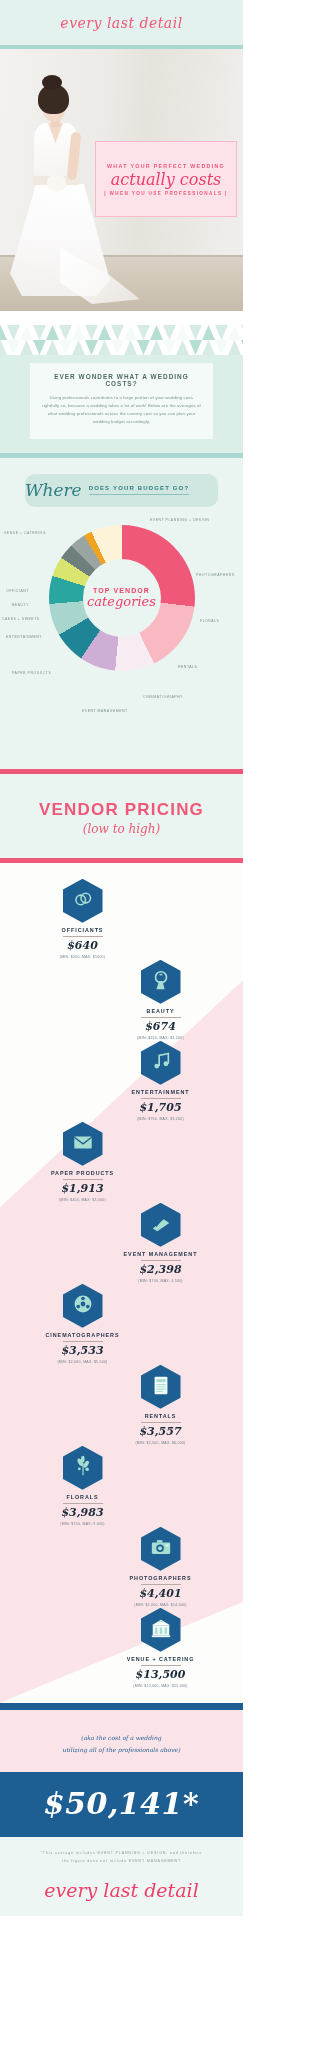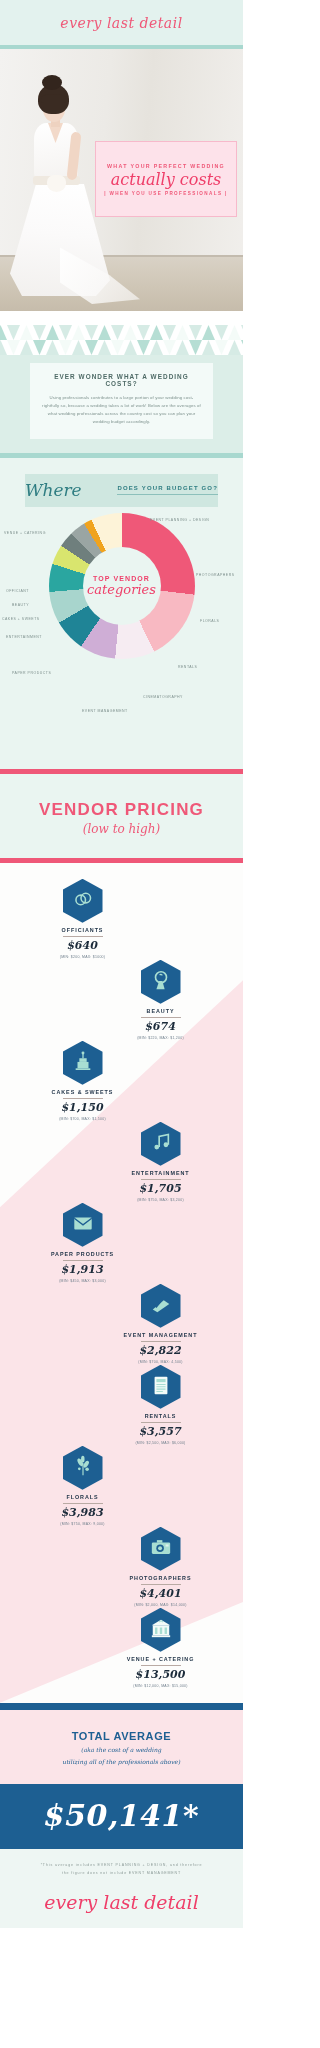--- a/index.html
+++ b/index.html
@@ -117,31 +117,31 @@
   .wonder-p {
     text-align:center; font-size:4.3px; line-height:1.85; color:#7d918d;
     letter-spacing:.12px;
   }
   .band-mint-rule { height:5px; background:#a8d8cf; }
 
   
   .sec-where { background:#eaf5f1; padding:16px 0 6px; }
   .where-bar {
     margin:0 25px; background:#cfe7e0; height:33px;
-    display:flex; align-items:center; justify-content:space-between; gap:7px;
+    display:flex; align-items:center; justify-content:flex-start; gap:7px;border-radius:10px;
   }
   .where-script { font-size:17px; color:#2f7d82; line-height:1; }
   .where-k {
     font-size:6px; font-weight:700; letter-spacing:1.15px; color:#2f7d82;
     border-bottom:1px solid #8cc0bb; padding-bottom:3px;
   }
 
   .donut-wrap { position:relative; height:250px; margin-top:6px; }
   .donut {
-    position:absolute; left:50%; top:0; transform:translateX(-50%);
+    position:absolute; left:50%; top:12px; transform:translateX(-50%);
     width:146px; height:146px; border-radius:50%;
   }
   .donut-hole {
     position:absolute; left:50%; top:50%; transform:translate(-50%,-50%);
     width:78px; height:78px; border-radius:50%; background:#eaf5f1;
     display:flex; flex-direction:column; align-items:center; justify-content:center;
   }
   .dh-k { font-size:7px; font-weight:700; letter-spacing:1.1px; color:#ef3e69; }
   .dh-s { font-size:13px; color:#ef3e69; line-height:1.1; margin-top:1px; }
 
@@ -355,35 +355,20 @@
                 <circle cx="12" cy="9" r="6" fill="none" stroke="#a8ded2" stroke-width="1.8"></circle>
                 <path d="M10 13 L7 22 L16 22 L13.5 13Z" fill="#a8ded2"></path>
                 <path d="M10.5 6.5 Q12 5 13.5 7" stroke="#a8ded2" stroke-width="1.3" fill="none"></path>
               </svg></span>
      </div>
      <div class="i-name">BEAUTY</div>
      <div class="i-rule"></div>
      <div class="i-price">$674</div>
      <div class="i-range">(MIN: $220, MAX: $1,200)</div>
         </div>
-        <div class="item left">
-          <div class="hexbox">
-       <span><svg viewBox="0 0 24 24">
-                <rect x="6" y="13" width="12" height="7" fill="#a8ded2"></rect>
-                <rect x="8" y="9" width="8" height="4" fill="#a8ded2"></rect>
-                <rect x="4" y="20" width="16" height="1.8" fill="#a8ded2"></rect>
-                <path d="M12 4 L12 9" stroke="#a8ded2" stroke-width="1.4"></path>
-                <circle cx="12" cy="3.2" r="1.6" fill="#a8ded2"></circle>
-              </svg></span>
-     </div>
-     <div class="i-name">CAKES &amp; SWEETS</div>
-     <div class="i-rule"></div>
-     <div class="i-price">$1,150</div>
-     <div class="i-range">(MIN: $700, MAX: $1,500)</div>
-        </div>
         <div class="item right">
           <div class="hexbox">
        <span><svg viewBox="0 0 24 24">
                 <path d="M10 17.5a2.6 2.6 0 1 1-2.6-2.6 2.6 2.6 0 0 1 2.6 2.6zM20 15a2.6 2.6 0 1 1-2.6-2.6A2.6 2.6 0 0 1 20 15z" fill="#a8ded2"></path>
                 <path d="M10 17.5V6l10-2.2V15" stroke="#a8ded2" stroke-width="1.8" fill="none"></path>
               </svg></span>
      </div>
      <div class="i-name">ENTERTAINMENT</div>
      <div class="i-rule"></div>
      <div class="i-price">$1,705</div>
@@ -403,22 +388,37 @@
         </div>
         <div class="item right">
           <div class="hexbox">
        <span><svg viewBox="0 0 24 24">
                 <path d="M3 18 L15 8 L21 12 L8 21Z" fill="#a8ded2"></path>
                 <path d="M4.5 12.5 L7 15 L11.5 9.5" stroke="#1d5f92" stroke-width="1.7" fill="none" stroke-linecap="round"></path>
               </svg></span>
      </div>
      <div class="i-name">EVENT MANAGEMENT</div>
      <div class="i-rule"></div>
-     <div class="i-price">$2,822</div>
+     <div class="i-price">$2,398</div>
      <div class="i-range">(MIN: $700, MAX: 4,500)</div>
+        </div>
+        <div class="item left">
+          <div class="hexbox">
+       <span><svg viewBox="0 0 24 24">
+                <circle cx="12" cy="12" r="9.2" fill="#a8ded2"></circle>
+                <circle cx="12" cy="12" r="2.6" fill="#1d5f92"></circle>
+                <circle cx="12" cy="6" r="2" fill="#1d5f92"></circle>
+                <circle cx="17.2" cy="14.8" r="2" fill="#1d5f92"></circle>
+                <circle cx="6.8" cy="14.8" r="2" fill="#1d5f92"></circle>
+              </svg></span>
+     </div>
+     <div class="i-name">CINEMATOGRAPHERS</div>
+     <div class="i-rule"></div>
+     <div class="i-price">$3,533</div>
+     <div class="i-range">(MIN: $2,000, MAX: $5,500)</div>
         </div>
         <div class="item right">
           <div class="hexbox">
        <span><svg viewBox="0 0 24 24">
                 <rect x="5" y="3" width="14" height="19" rx="1" fill="#f3fbf8"></rect>
                 <rect x="7" y="5.5" width="10" height="3.4" fill="#a8ded2"></rect>
                 <g stroke="#a8ded2" stroke-width="1.1">
                   <path d="M7 11.5h10M7 14h10M7 16.5h10M7 19h7"></path>
                 </g>
               </svg></span>
@@ -476,21 +476,20 @@
      <div class="i-name">VENUE + CATERING</div>
      <div class="i-rule"></div>
      <div class="i-price">$13,500</div>
      <div class="i-range">(MIN: $12,000, MAX: $15,000)</div>
         </div>
       </div>
   </div>
 
   <div class="rule-navy"></div>
   <div class="sec-total">
-    <div class="t-h">TOTAL AVERAGE</div>
     <div class="script t-sub">(aka the cost of a wedding</div>
     <div class="script t-sub">utilizing all of the professionals above)</div>
   </div>
   <div class="sec-big">
     <div class="script big-num">$50,141*</div>
   </div>
   <div class="sec-note">
     <div class="note">*This average includes EVENT PLANNING + DESIGN, and therefore</div>
     <div class="note">the figure does not include EVENT MANAGEMENT</div>
   </div>

